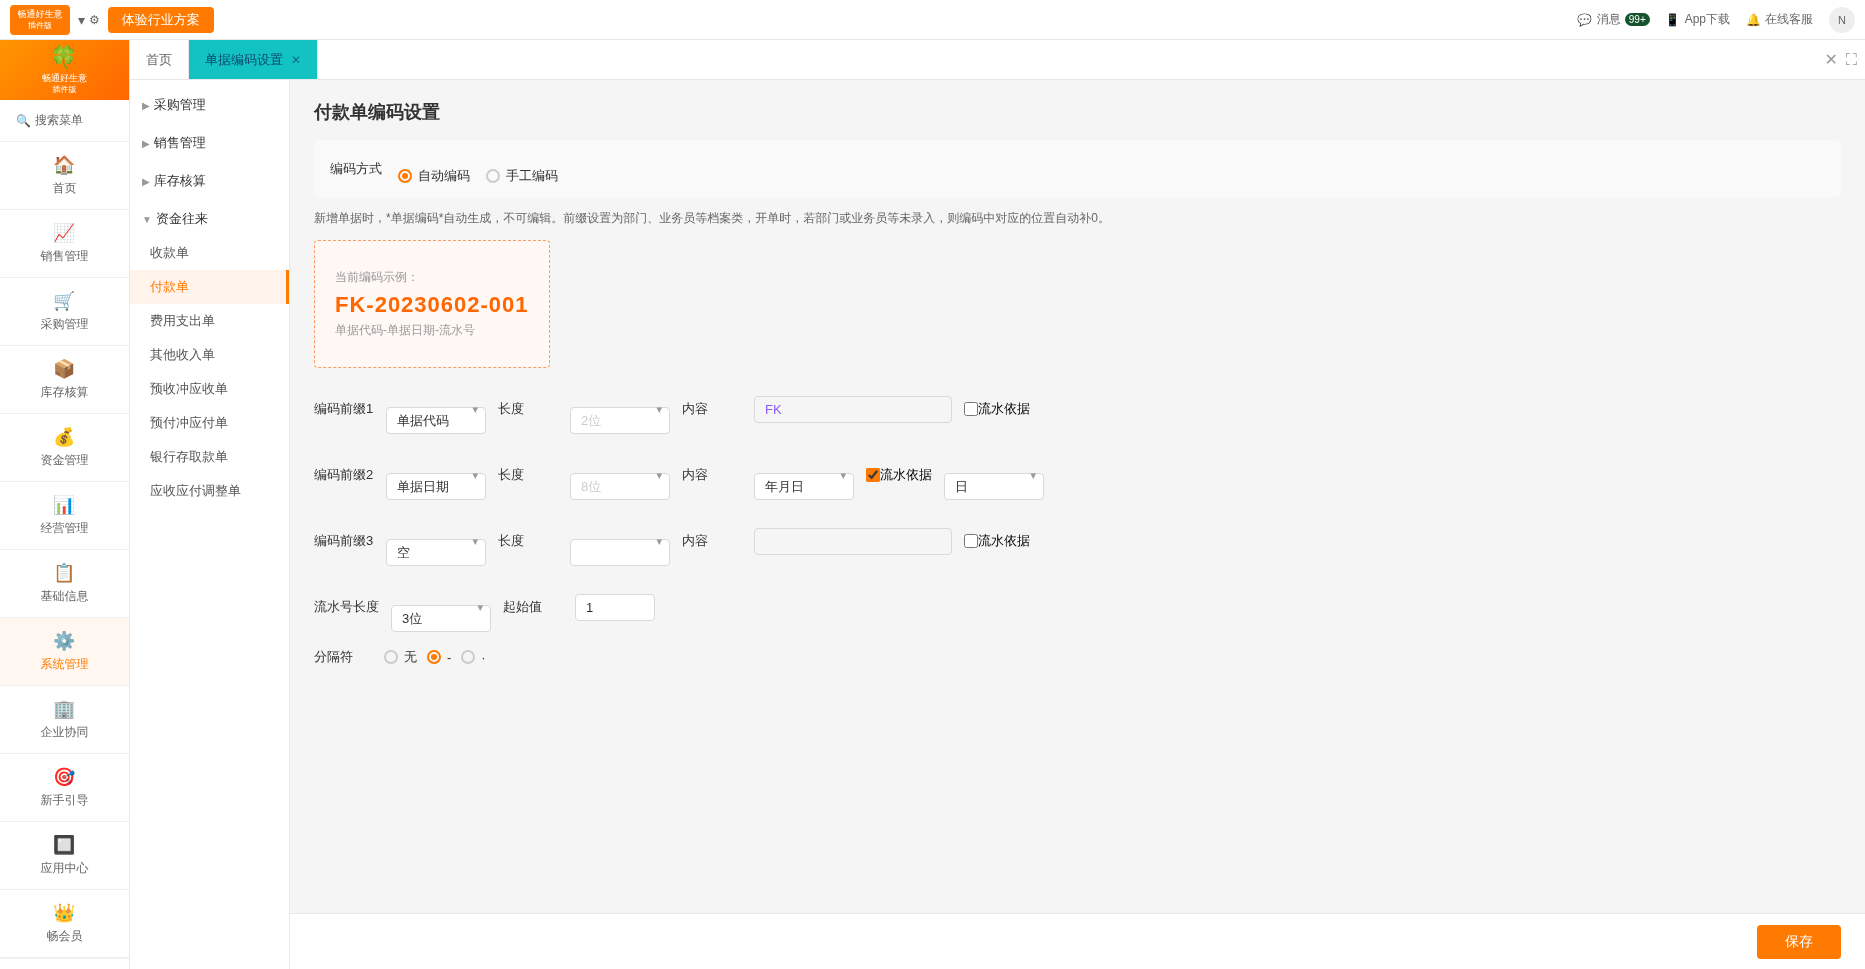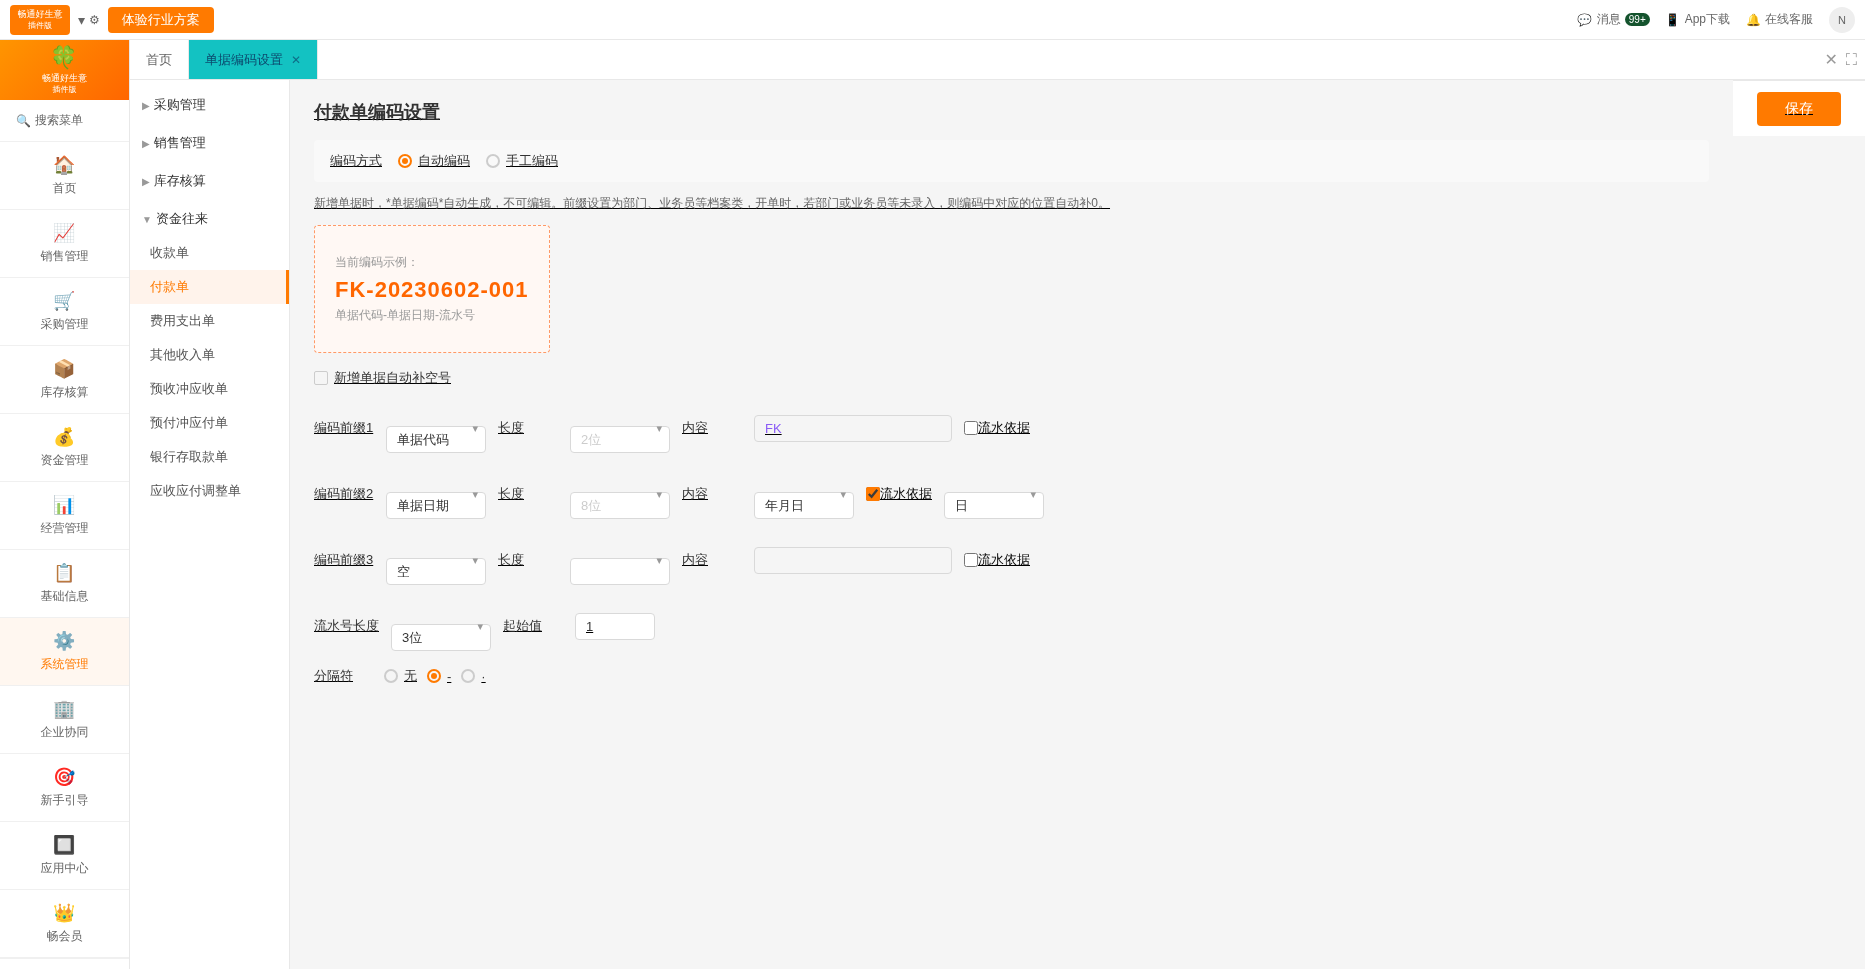--- a/index.html
+++ b/index.html
@@ -60,21 +60,21 @@
     .sec-sidebar-item { padding: 8px 12px 8px 20px; font-size: 13px; color: #555; cursor: pointer; }
     .sec-sidebar-item.active { color: #ff7a00; background: #fff3eb; border-right: 3px solid #ff7a00; }
 
     
     .main-content { flex: 1; overflow-y: auto; padding: 20px 24px; background: #f5f5f5; }
 
     .page-title { font-size: 18px; font-weight: bold; color: #333; margin-bottom: 16px; }
 
     .encode-method { display: flex; align-items: center; gap: 16px; padding: 12px 16px; background: #f9f9f9; border-radius: 4px; }
     .encode-method-label { color: #333; font-size: 13px; }
-    .radio-group { display: flex; align-items: flex-start; gap: 16px; }
+    .radio-group { display: flex; align-items: flex-start; gap: 16px; margin-top: 15px; }
     .radio-item { display: flex; align-items: center; gap: 6px; cursor: pointer; font-size: 13px; color: #333; }
     .radio-dot { width: 14px; height: 14px; border-radius: 50%; border: 2px solid #ccc; display: flex; align-items: center; justify-content: center; }
     .radio-dot.checked { border-color: #ff7a00; }
     .radio-dot.checked::after { content: ''; width: 6px; height: 6px; border-radius: 50%; background: #ff7a00; }
 
     
     .info-text { font-size: 12px; color: #666; margin: 12px 0; line-height: 1.6; }
 
     
     .example-box { border: 1px dashed #ff9966; background: #fff8f4; border-radius: 4px; padding: 28px 20px; display: inline-block; margin-bottom: 16px; }
@@ -256,21 +256,21 @@
           <div class="sec-sidebar-item active">付款单</div>
           <div class="sec-sidebar-item">费用支出单</div>
           <div class="sec-sidebar-item">其他收入单</div>
           <div class="sec-sidebar-item">预收冲应收单</div>
           <div class="sec-sidebar-item">预付冲应付单</div>
           <div class="sec-sidebar-item">银行存取款单</div>
           <div class="sec-sidebar-item">应收应付调整单</div>
         </div>
       </div>
 
-      <div style="flex:1;display:flex;flex-direction:row;overflow:hidden;text-decoration:underline;">
+      <div style="flex:1;display:flex;flex-direction:column;overflow:hidden;">
         <div class="main-content">
 
           <div class="page-title">付款单编码设置</div>
 
           
           <div class="encode-method">
             <span class="encode-method-label">编码方式</span>
             <div class="radio-group">
               <label class="radio-item">
                 <div class="radio-dot checked"></div>
@@ -286,24 +286,20 @@
           <div class="info-text">新增单据时，*单据编码*自动生成，不可编辑。前缀设置为部门、业务员等档案类，开单时，若部门或业务员等未录入，则编码中对应的位置自动补0。</div>
 
           
           <div class="example-box">
             <div style="font-size:12px;color:#999;margin-bottom:6px;">当前编码示例：</div>
             <div class="example-code">FK-20230602-001</div>
             <div class="example-desc">单据代码-单据日期-流水号</div>
           </div>
 
           
-          <div class="checkbox-row">
-            <div class="checkbox-box"></div>
-            <span class="checkbox-label">新增单据自动补空号</span>
-          </div>
 
           
           <div class="form-row">
             <span class="form-label">编码前缀1</span>
             <div class="select-wrapper">
               <select class="form-select">
                 <option>单据代码</option>
               </select>
             </div>
             <span class="form-label">长度</span>

